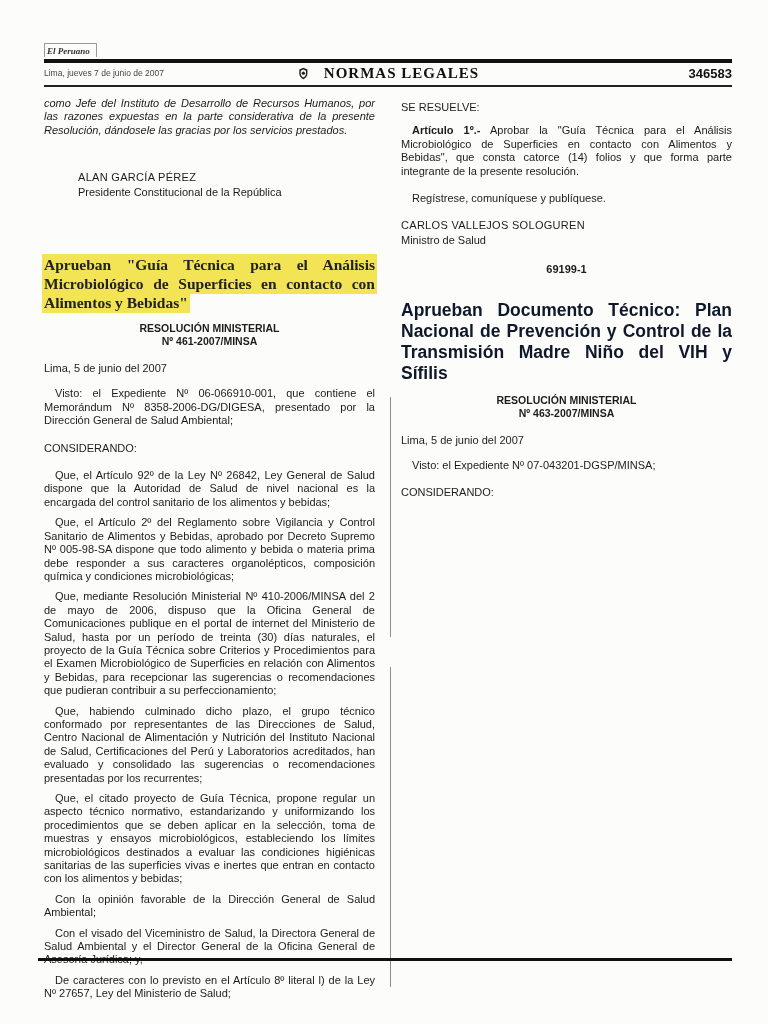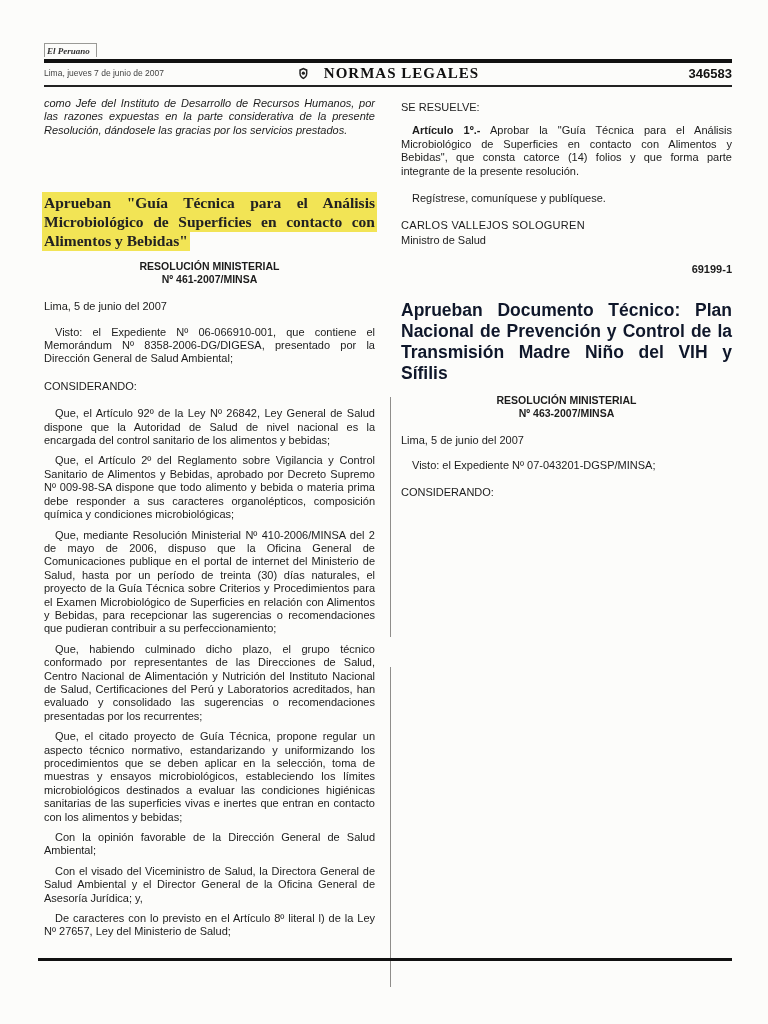--- a/index.html
+++ b/index.html
@@ -77,21 +77,21 @@
   .res-number{text-align:center;font-weight:bold;font-size:10.5px;line-height:13px;margin-bottom:14px;}
   .date-line{margin:12px 0 12px 0;text-indent:0;}
   .considerando{margin:14px 0 14px 0;text-indent:0;}
 
   .big-title{
     font-family:Liberation Sans, sans-serif;
     font-weight:bold;font-size:17.5px;line-height:21px;
     text-align:justify;color:#0f172a;
     margin:23px 0 10px 0;
   }
-  .doc-code{font-weight:bold;font-size:11px;margin:16px 0 14px 0;text-align:right;}
+  .doc-code{font-weight:bold;font-size:11px;margin:16px 0 14px 0;text-align:center;}
   .se-resuelve{margin:4px 0 10px 0;text-indent:0;}
   .registrese{margin:14px 0 14px 0;text-indent:11px;}
   .right-sig{margin:4px 0 0 0;}
 
   .footer-rule{
     position:absolute;left:38px;right:36px;top:958px;
     height:3px;background:#111;
   }
 </style>
 </head>
@@ -118,36 +118,40 @@
       <div class="rule-thin"></div>
     </div>
 
     <div class="cols">
       <div class="col-divider-seg" style="top:300px;height:240px;"></div>
       <div class="col-divider-seg" style="top:570px;height:320px;"></div>
 
       <div class="col">
         <p class="body-par no-indent">como Jefe del Instituto de Desarrollo de Recursos Humanos, por las razones expuestas en la parte considerativa de la presente Resolución, dándosele las gracias por los servicios prestados.</p>
 
+        <div class="sig-block">
+          <p class="sig-name">ALAN GARCÍA PÉREZ</p>
+          <p class="sig-title">Presidente Constitucional de la República</p>
+        </div>
 
         <div class="hl-title">
           <span class="hl">Aprueban "Guía Técnica para el Análisis Microbiológico de Superficies en contacto con Alimentos y Bebidas"</span>
         </div>
 
         <p class="res-heading">RESOLUCIÓN MINISTERIAL</p>
         <p class="res-number">Nº 461-2007/MINSA</p>
 
         <p class="body-par date-line">Lima, 5 de junio del 2007</p>
 
         <p class="body-par">Visto: el Expediente Nº 06-066910-001, que contiene el Memorándum Nº 8358-2006-DG/DIGESA, presentado por la Dirección General de Salud Ambiental;</p>
 
         <p class="body-par considerando">CONSIDERANDO:</p>
 
         <p class="body-par">Que, el Artículo 92º de la Ley Nº 26842, Ley General de Salud dispone que la Autoridad de Salud de nivel nacional es la encargada del control sanitario de los alimentos y bebidas;</p>
-        <p class="body-par">Que, el Artículo 2º del Reglamento sobre Vigilancia y Control Sanitario de Alimentos y Bebidas, aprobado por Decreto Supremo Nº 009-98-SA dispone que todo alimento y bebida o materia prima debe responder a sus caracteres organolépticos, composición química y condiciones microbiológicas;</p>
+        <p class="body-par">Que, el Artículo 2º del Reglamento sobre Vigilancia y Control Sanitario de Alimentos y Bebidas, aprobado por Decreto Supremo Nº 005-98-SA dispone que todo alimento y bebida o materia prima debe responder a sus caracteres organolépticos, composición química y condiciones microbiológicas;</p>
         <p class="body-par">Que, mediante Resolución Ministerial Nº 410-2006/MINSA del 2 de mayo de 2006, dispuso que la Oficina General de Comunicaciones publique en el portal de internet del Ministerio de Salud, hasta por un período de treinta (30) días naturales, el proyecto de la Guía Técnica sobre Criterios y Procedimientos para el Examen Microbiológico de Superficies en relación con Alimentos y Bebidas, para recepcionar las sugerencias o recomendaciones que pudieran contribuir a su perfeccionamiento;</p>
         <p class="body-par">Que, habiendo culminado dicho plazo, el grupo técnico conformado por representantes de las Direcciones de Salud, Centro Nacional de Alimentación y Nutrición del Instituto Nacional de Salud, Certificaciones del Perú y Laboratorios acreditados, han evaluado y consolidado las sugerencias o recomendaciones presentadas por los recurrentes;</p>
         <p class="body-par">Que, el citado proyecto de Guía Técnica, propone regular un aspecto técnico normativo, estandarizando y uniformizando los procedimientos que se deben aplicar en la selección, toma de muestras y ensayos microbiológicos, estableciendo los límites microbiológicos destinados a evaluar las condiciones higiénicas sanitarias de las superficies vivas e inertes que entran en contacto con los alimentos y bebidas;</p>
         <p class="body-par">Con la opinión favorable de la Dirección General de Salud Ambiental;</p>
         <p class="body-par">Con el visado del Viceministro de Salud, la Directora General de Salud Ambiental y el Director General de la Oficina General de Asesoría Jurídica; y,</p>
         <p class="body-par">De caracteres con lo previsto en el Artículo 8º literal l) de la Ley Nº 27657, Ley del Ministerio de Salud;</p>
       </div>
 
       <div class="col">
         <p class="body-par se-resuelve">SE RESUELVE:</p>

